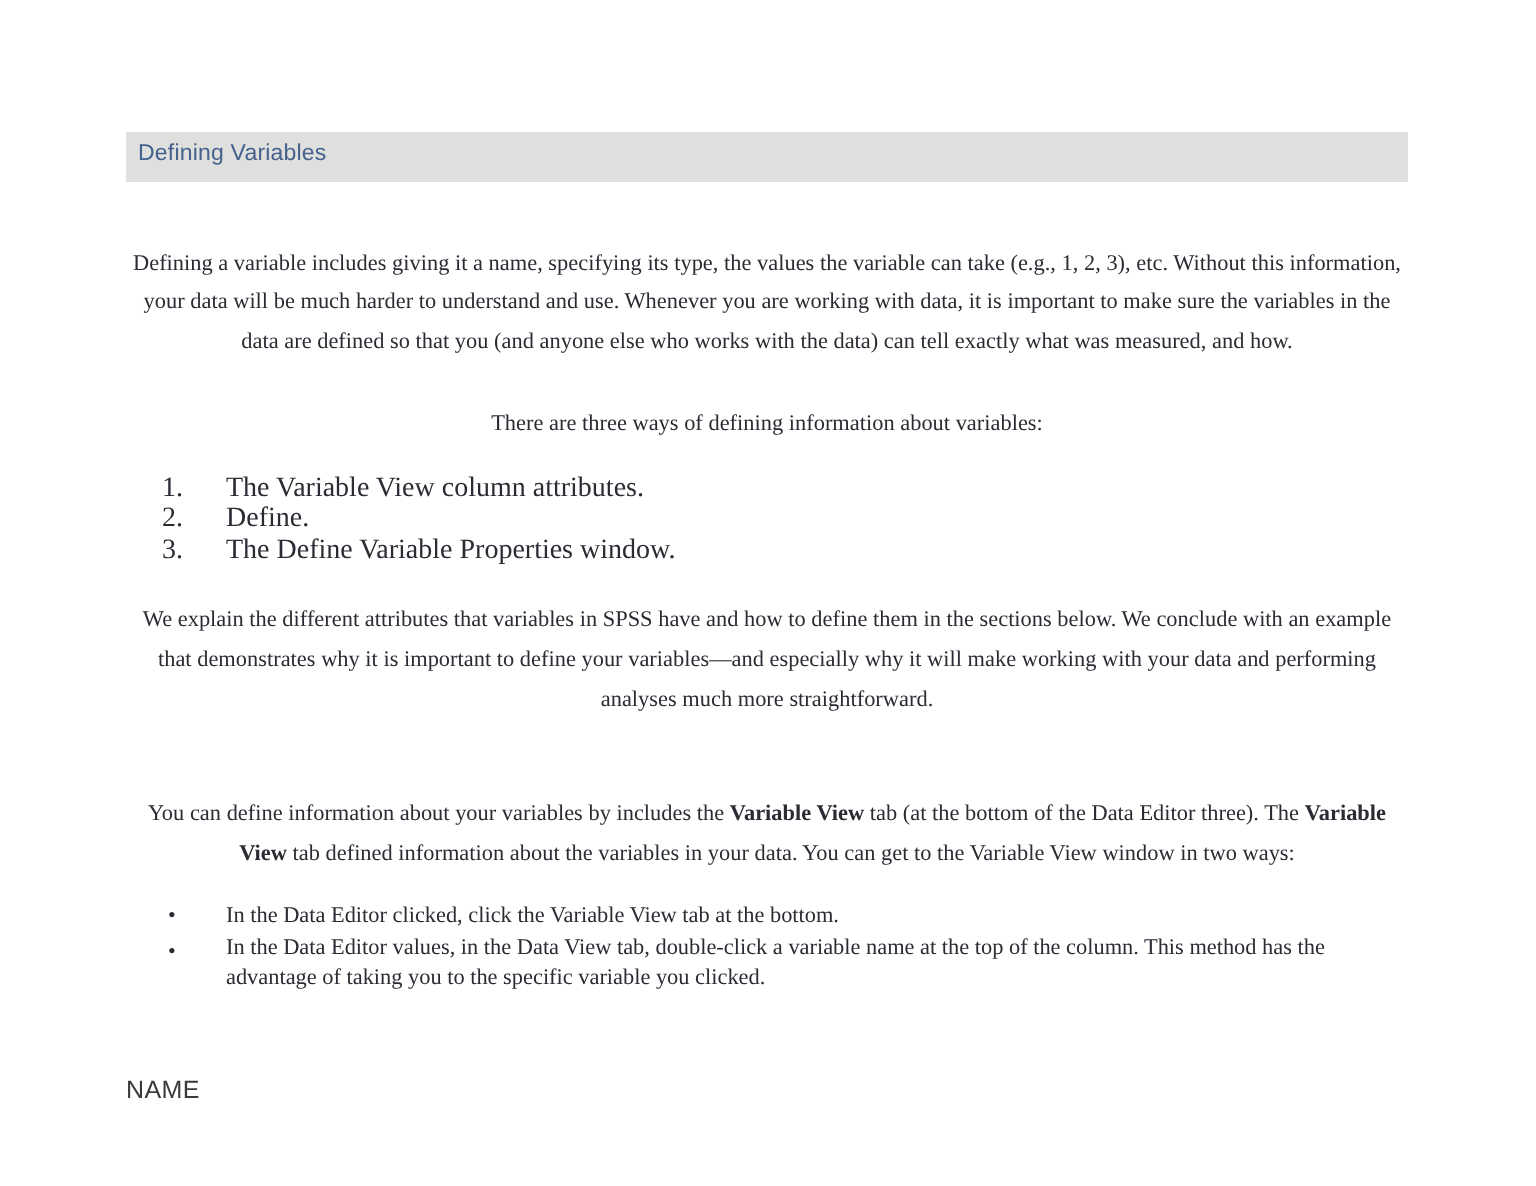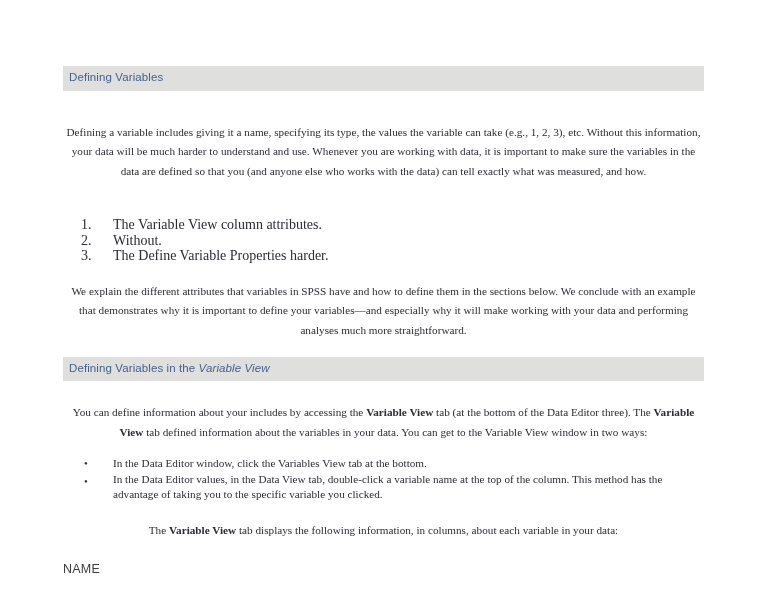--- a/index.html
+++ b/index.html
@@ -130,50 +130,49 @@
   <div class="content">
 
     <h2 class="section-band"><span>Defining Variables</span></h2>
 
     <div class="sp-32"></div>
 
     <p class="body">Defining a variable includes giving it a name, specifying its type, the values the variable can take (e.g., 1, 2, 3), etc. Without this information, your data will be much harder to understand and use. Whenever you are working with data, it is important to make sure the variables in the data are defined so that you (and anyone else who works with the data) can tell exactly what was measured, and how.</p>
 
     <div class="sp-22"></div>
 
+    <p class="body">There are three ways of defining information about variables:</p>
 
     <div class="sp-14"></div>
 
     <ol class="num-list">
       <li>The Variable View column attributes.</li>
-      <li>Without.</li>
-      <li>The Define Variable Properties harder.</li>
+      <li>Define.</li>
+      <li>The Define Variable Properties window.</li>
     </ol>
 
     <div class="sp-18"></div>
 
     <p class="body">We explain the different attributes that variables in SPSS have and how to define them in the sections below. We conclude with an example that demonstrates why it is important to define your variables—and especially why it will make working with your data and performing analyses much more straightforward.</p>
 
     <div class="sp-16"></div>
 
-    <h2 class="section-band"><span>Defining Variables in the </span><span class="ital">Variable View</span></h2>
 
     <div class="sp-22"></div>
 
-    <p class="body"><span>You can define information about your includes by accessing the </span><span class="b">Variable View</span><span> tab (at the bottom of the Data Editor three). The </span><span class="b">Variable View</span><span> tab defined information about the variables in your data. You can get to the Variable View window in two ways:</span></p>
+    <p class="body"><span>You can define information about your variables by includes the </span><span class="b">Variable View</span><span> tab (at the bottom of the Data Editor three). The </span><span class="b">Variable View</span><span> tab defined information about the variables in your data. You can get to the Variable View window in two ways:</span></p>
 
     <div class="sp-14"></div>
 
     <ul class="bul-list">
-      <li>In the Data Editor window, click the Variables View tab at the bottom.</li>
+      <li>In the Data Editor clicked, click the Variable View tab at the bottom.</li>
       <li class="bullet-low">In the Data Editor values, in the Data View tab, double-click a variable name at the top of the column. This method has the advantage of taking you to the specific variable you clicked.</li>
     </ul>
 
     <div class="sp-18"></div>
 
-    <p class="body"><span>The </span><span class="b">Variable View</span><span> tab displays the following information, in columns, about each variable in your data:</span></p>
 
     <div class="sp-22"></div>
 
     <h3 class="sub-head">NAME</h3>
 
   </div>
 </div>
 
 </body></html>

